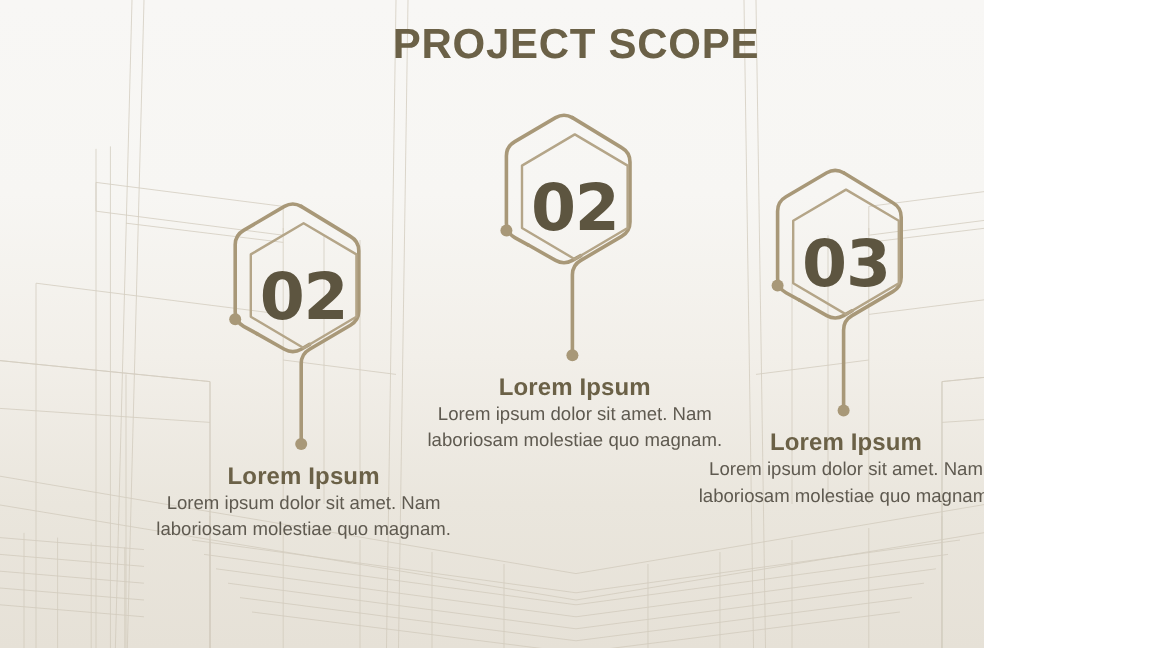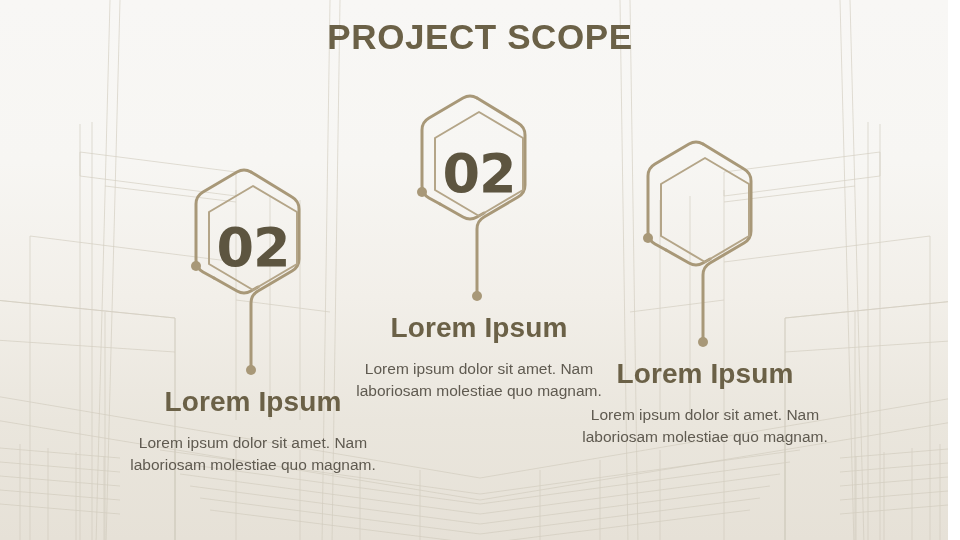--- a/index.html
+++ b/index.html
@@ -5,21 +5,21 @@
   * { margin:0; padding:0; box-sizing:border-box; }
 
   html, body {
     width:960px; height:540px;
     overflow:hidden;
     font-family:"Liberation Sans", sans-serif;
   }
 
   #slide {
     position:relative;
-    width:948px; height:540px;
+    width:820px; height:540px;
     background:
       linear-gradient(to bottom,
         #f8f7f5 0%,
         #f7f6f3 30%,
         #f2efe9 55%,
         #eae6dd 78%,
         #e6e1d7 100%);
     overflow:hidden;
   }
 
@@ -65,29 +65,28 @@
     width:160px;
     text-align:center;
     font-size:54px;
     font-weight:bold;
     letter-spacing:-1px;
     color:#5d5540;
     font-family:"DejaVu Sans", sans-serif;
   }
 
   .col-heading {
-    font-size:28px;
+    font-size:20px;
     font-weight:bold;
     color:#6b6147;
     letter-spacing:0.1px;
     margin-top:-4px;
   }
 
   .col-body {
-    margin-top:14px;
     font-size:15.5px;
     line-height:1.42;
     color:#5f5a50;
     padding:0 14px;
   }
 
   
   #col-1 { left:103px; top:160px; }
   #col-2 { left:329px; top:86px;  }
   #col-3 { left:555px; top:132px; }
@@ -241,18 +240,19 @@
     <div class="badge">
       <svg width="160" height="230" viewBox="0 0 160 230" fill="none">
         <path d="M78 12 L119 37 Q126 41 126 49 L126 99 Q126 107 119 111 L85 131
                  Q78 135 78 143 L78 208" stroke="#a89878" stroke-width="3" stroke-linecap="round" fill="none"></path>
         <path d="M78 12 Q71 8 64 12 L30 32 Q23 36 23 44 L23 100 Q23 108 30 112 L41 118" stroke="#a89878" stroke-width="3" stroke-linecap="round" fill="none"></path>
         <path d="M41 118 L64 131 Q71 135 78 131 L85 127" stroke="#a89878" stroke-width="3" stroke-linecap="round" fill="none"></path>
         <path d="M80 26 L124 52 L124 104 L80 130 L36 104 L36 52 Z" stroke="#b4a588" stroke-width="2" fill="none" stroke-linejoin="round"></path>
         <circle cx="23" cy="106" r="5" fill="#a89878"></circle>
         <circle cx="78" cy="210" r="5" fill="#a89878"></circle>
       </svg>
+      <div class="badge-number" style="top:56px">03</div>
     </div>
     <div class="col-heading">Lorem Ipsum</div>
     <div class="col-body">Lorem ipsum dolor sit amet. Nam laboriosam molestiae quo magnam.</div>
   </div>
 
 </div>
 
 </body></html>

